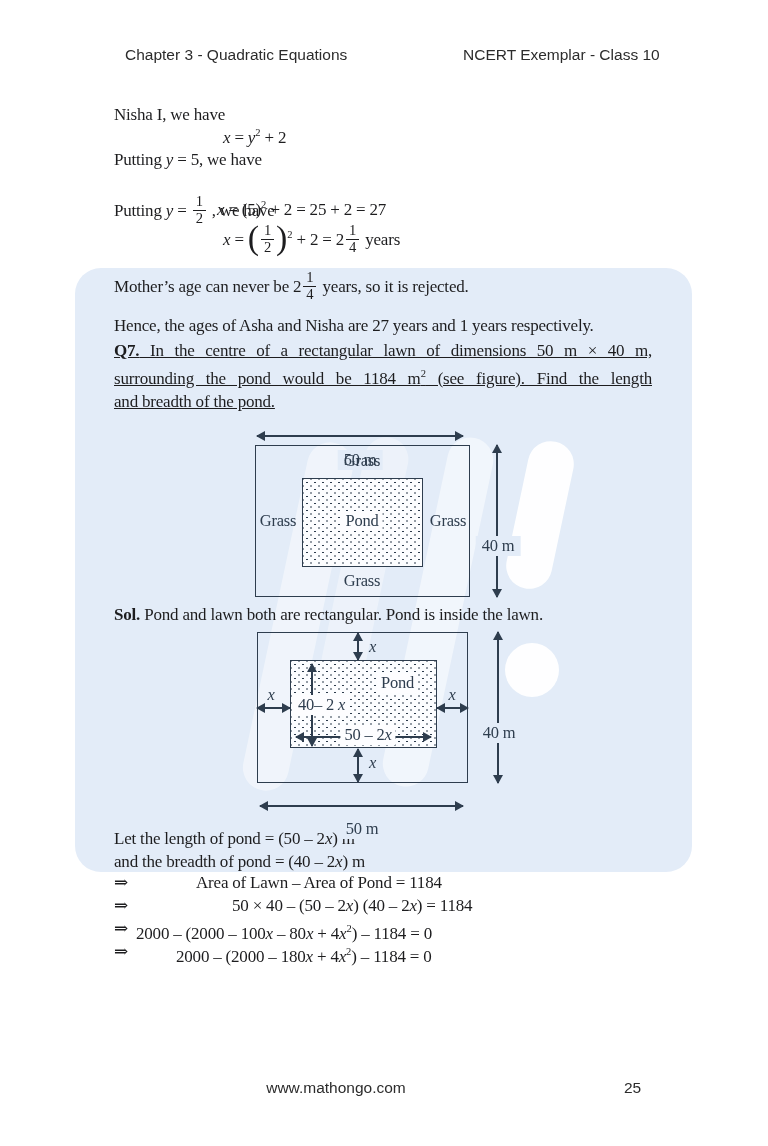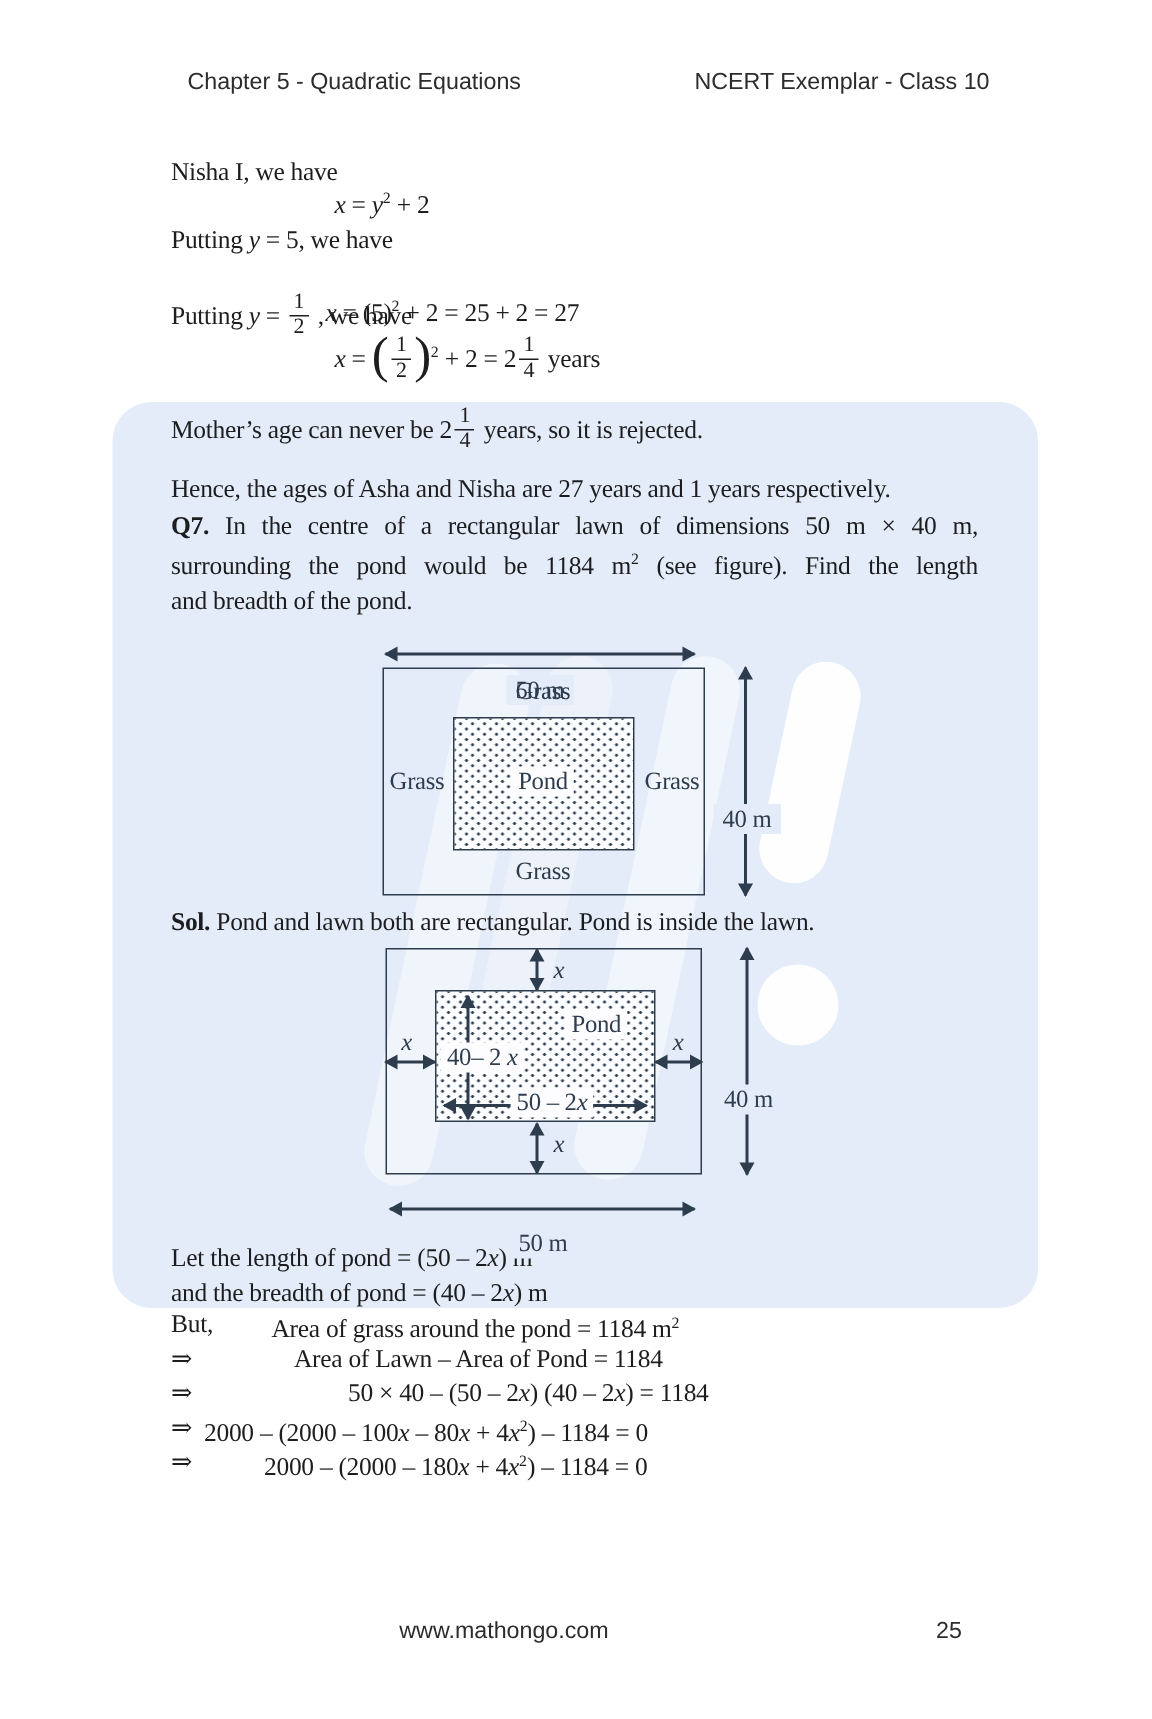--- a/index.html
+++ b/index.html
@@ -28,21 +28,21 @@
   .wm.s1{left:200px;top:171px;width:46px;height:355px;transform:rotate(12deg);opacity:.45;}
   .wm.s1b{left:268px;top:167px;width:44px;height:250px;transform:rotate(12deg);opacity:.35;}
   .wm.s2{left:340px;top:166px;width:46px;height:356px;transform:rotate(12deg);opacity:.5;}
   .wm.s3{left:442px;top:172px;width:46px;height:150px;transform:rotate(12deg);opacity:.95;}
   .wm.dot{left:430px;top:375px;width:54px;height:54px;border-radius:50%;opacity:.95;}
   
   .hdr{position:absolute;font-family:"Liberation Sans","DejaVu Sans",sans-serif;
        font-size:15.5px;color:#2c2c2c;letter-spacing:0;white-space:nowrap;z-index:2;}
   
   .q7{position:absolute;left:114px;top:339px;width:538px;z-index:2;}
-  .q7 .jl{text-align:justify;text-align-last:justify;line-height:23px;}
+  .q7 .jl{text-align:justify;text-align-last:justify;line-height:23px;text-decoration:underline;}
   .q7 .jl.last{text-align:justify;text-align-last:left;}
   
   .rect{position:absolute;box-sizing:border-box;border:1.6px solid var(--diagram_ink,#2e3d4e);z-index:1;}
   .pond{position:absolute;box-sizing:border-box;border:1.3px solid var(--diagram_ink,#2e3d4e);
         background-color:#fcfdff;
         background-image:radial-gradient(var(--diagram_ink,#2e3d4e) .9px,transparent 1.25px),
                          radial-gradient(var(--diagram_ink,#2e3d4e) .9px,transparent 1.25px);
         background-size:8px 7px;background-position:0 0,4px 3.5px;z-index:1;}
   .ah{position:absolute;height:1.7px;background:var(--diagram_ink,#2e3d4e);z-index:2;}
   .ah::before{content:"";position:absolute;left:-1px;top:-4.2px;width:0;height:0;
@@ -65,21 +65,21 @@
   .steps{position:absolute;left:114px;top:871px;width:545px;z-index:2;}
   .step{position:relative;height:23px;line-height:23px;white-space:nowrap;}
   .step .lab{position:absolute;left:0;}
   .step .val{position:absolute;}
 </style>
 </head>
 <body>
 
 <div class="page">
 
-  <div class="hdr" style="left:125px;top:46px;">Chapter 5 - Quadratic Equations</div>
+  <div class="hdr" style="left:125px;top:46px;">Chapter 3 - Quadratic Equations</div>
   <div class="hdr" style="left:463px;top:46px;">NCERT Exemplar - Class 10</div>
 
   <div class="panel">
     <div class="wm s1"></div>
     <div class="wm s1b"></div>
     <div class="wm s2"></div>
     <div class="wm s3"></div>
     <div class="wm dot"></div>
   </div>
 
@@ -145,24 +145,20 @@
   <div class="ah" style="left:260px;top:805px;width:203px;"></div>
   <span class="dlab bgp cx" style="left:362px;top:795px;">50 m</span>
 
   <div class="lets">
     <div>Let the length of pond = (50 – 2<i>x</i>) m</div>
     <div>and the breadth of pond = (40 – 2<i>x</i>) m</div>
   </div>
 
   <div class="steps">
     <div class="step">
-      <span class="lab">But,</span>
-      <span class="val" style="left:67px;">Area of grass around the pond = 1184 m<sup>2</sup></span>
-    </div>
-    <div class="step">
       <span class="lab">⇒</span>
       <span class="val" style="left:82px;">Area of Lawn – Area of Pond = 1184</span>
     </div>
     <div class="step">
       <span class="lab">⇒</span>
       <span class="val" style="left:95px;margin-left:23px;">50 × 40 – (50 – 2<i>x</i>) (40 – 2<i>x</i>) = 1184</span>
     </div>
     <div class="step">
       <span class="lab">⇒</span>
       <span class="val" style="left:22px;">2000 – (2000 – 100<i>x</i> – 80<i>x</i> + 4<i>x</i><sup>2</sup>) – 1184 = 0</span>

